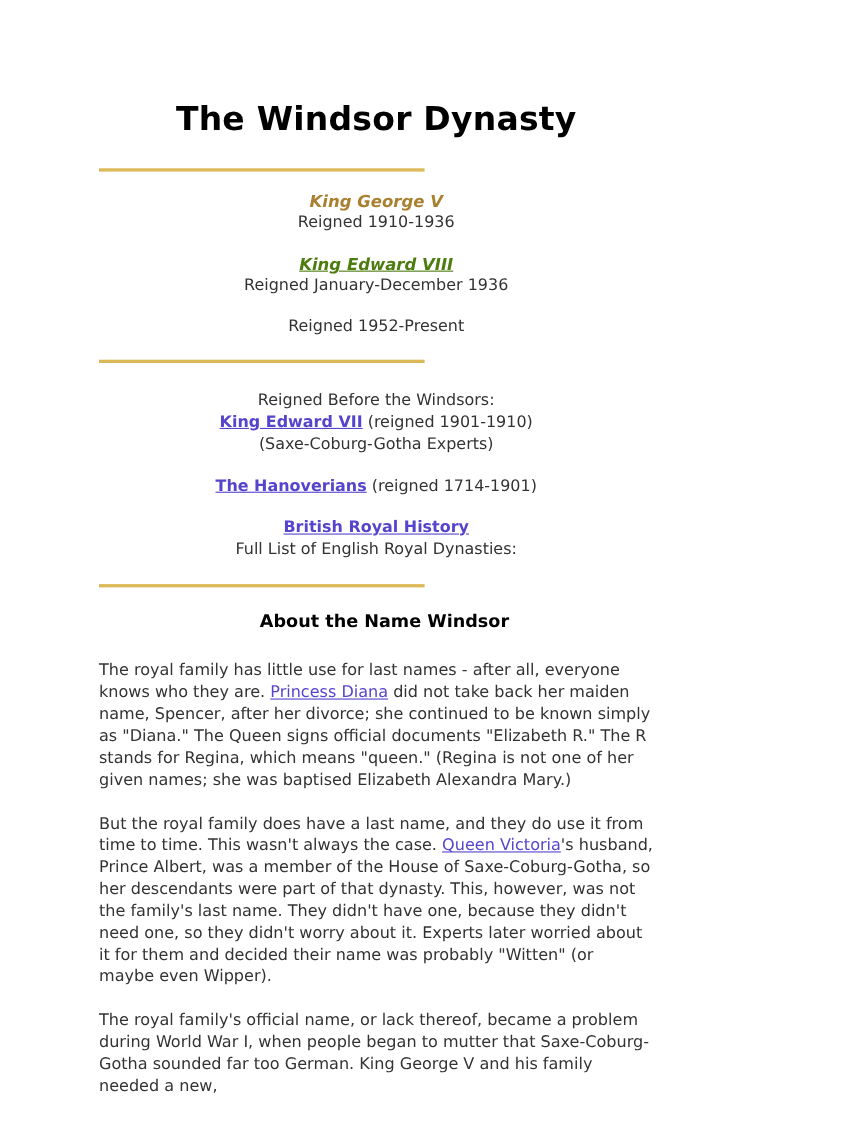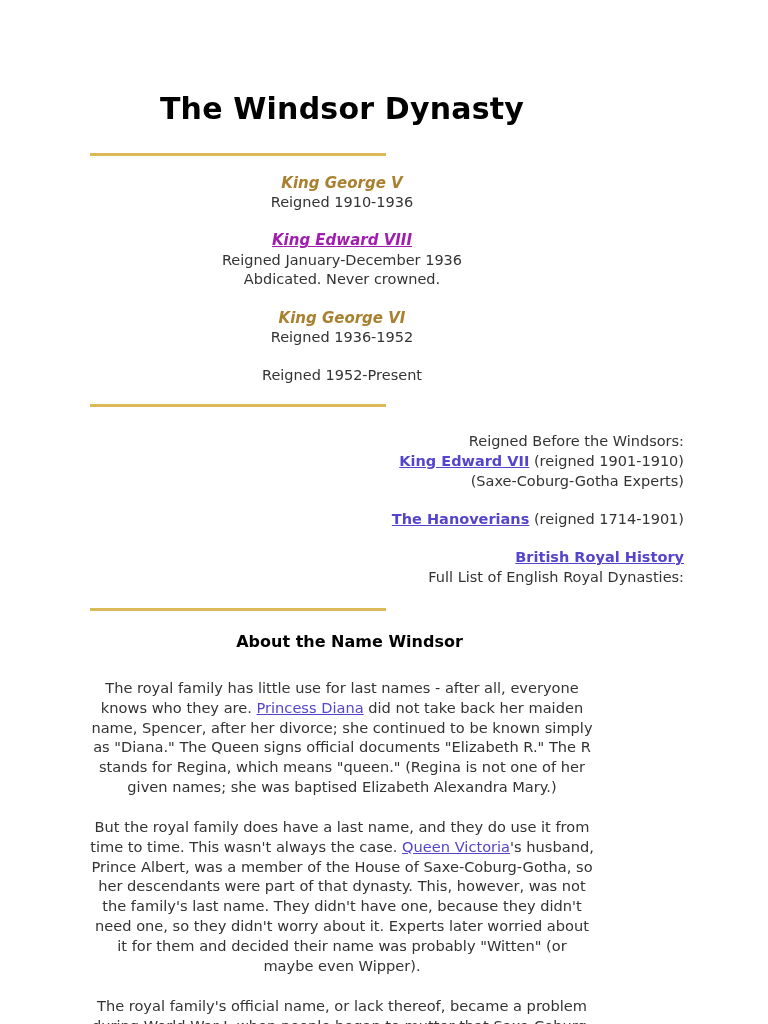--- a/index.html
+++ b/index.html
@@ -60,34 +60,34 @@
 
   .monarch-name {
     display: block;
     font-size: 15px;
     font-weight: bold;
     color: #a9802f;
     line-height: 1.35;
     font-style: italic;
   }
   .monarch-name.link {
-    color: #a21caf;
+    color: #4d7c0f;
     text-decoration: underline;
     cursor: pointer;
   }
   .monarch-reign {
     display: block;
     font-size: 14.5px;
     color: #333333;
     line-height: 1.35;
   }
 
   
   .predecessors {
-    text-align: right;
+    text-align: center;
     margin-top: 24px;
     font-size: 14.5px;
     color: #333333;
     line-height: 1.38;
   }
   .pred-group { margin-bottom: 18px; }
   .pred-group:last-child { margin-bottom: 0; }
   .pred-line { display: block; }
 
   a.inline-link,
@@ -113,21 +113,21 @@
   
   .body-copy {
     margin: 0;
     padding: 0 90px 0 90px;
   }
   .body-copy p {
     margin: 0 0 20px 0;
     font-size: 14.6px;
     line-height: 1.36;
     color: #333333;
-    text-align: center;
+    text-align: left;
   }
   .body-copy p:first-child { margin-top: 25px; }
 
   .body-link {
     color: #5544cc;
     text-decoration: underline;
     font-weight: normal;
     cursor: pointer;
   }
 </style>
@@ -143,27 +143,22 @@
   <div class="monarchs">
 
     <div class="monarch-entry">
       <span class="monarch-name">King George V</span>
       <span class="monarch-reign">Reigned 1910-1936</span>
     </div>
 
     <div class="monarch-entry">
       <span class="monarch-name link">King Edward VIII</span>
       <span class="monarch-reign">Reigned January-December 1936</span>
-      <span class="monarch-reign">Abdicated. Never crowned.</span>
     </div>
 
-    <div class="monarch-entry">
-      <span class="monarch-name">King George VI</span>
-      <span class="monarch-reign">Reigned 1936-1952</span>
-    </div>
 
     <div class="monarch-entry">
       <span class="monarch-reign">Reigned 1952-Present</span>
     </div>
 
   </div>
 
   <hr class="rule rule-2">
 
   <div class="predecessors">

